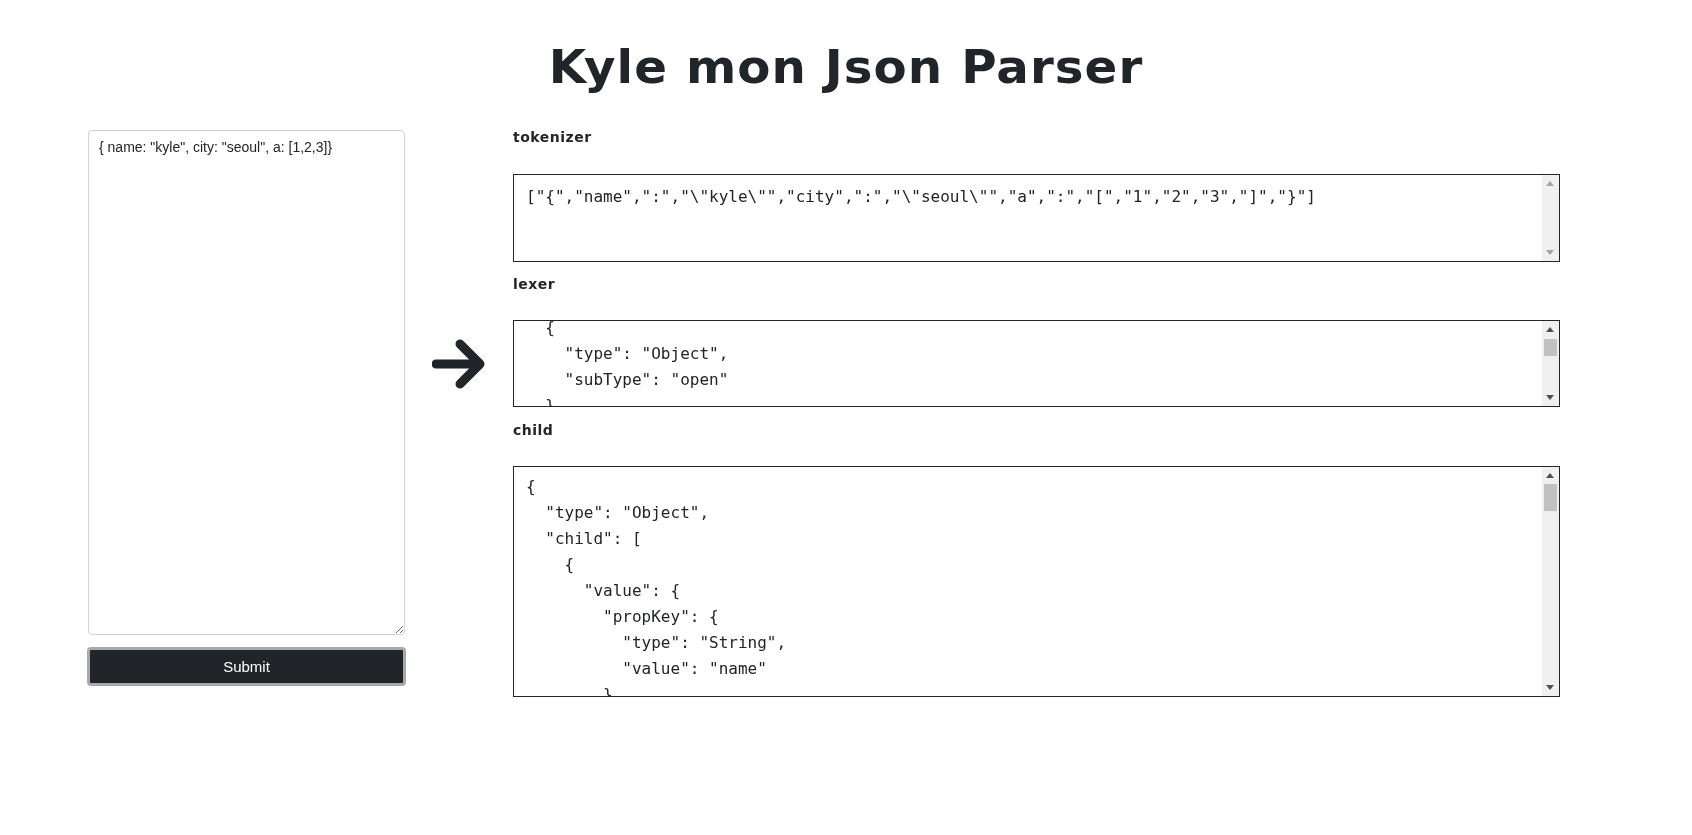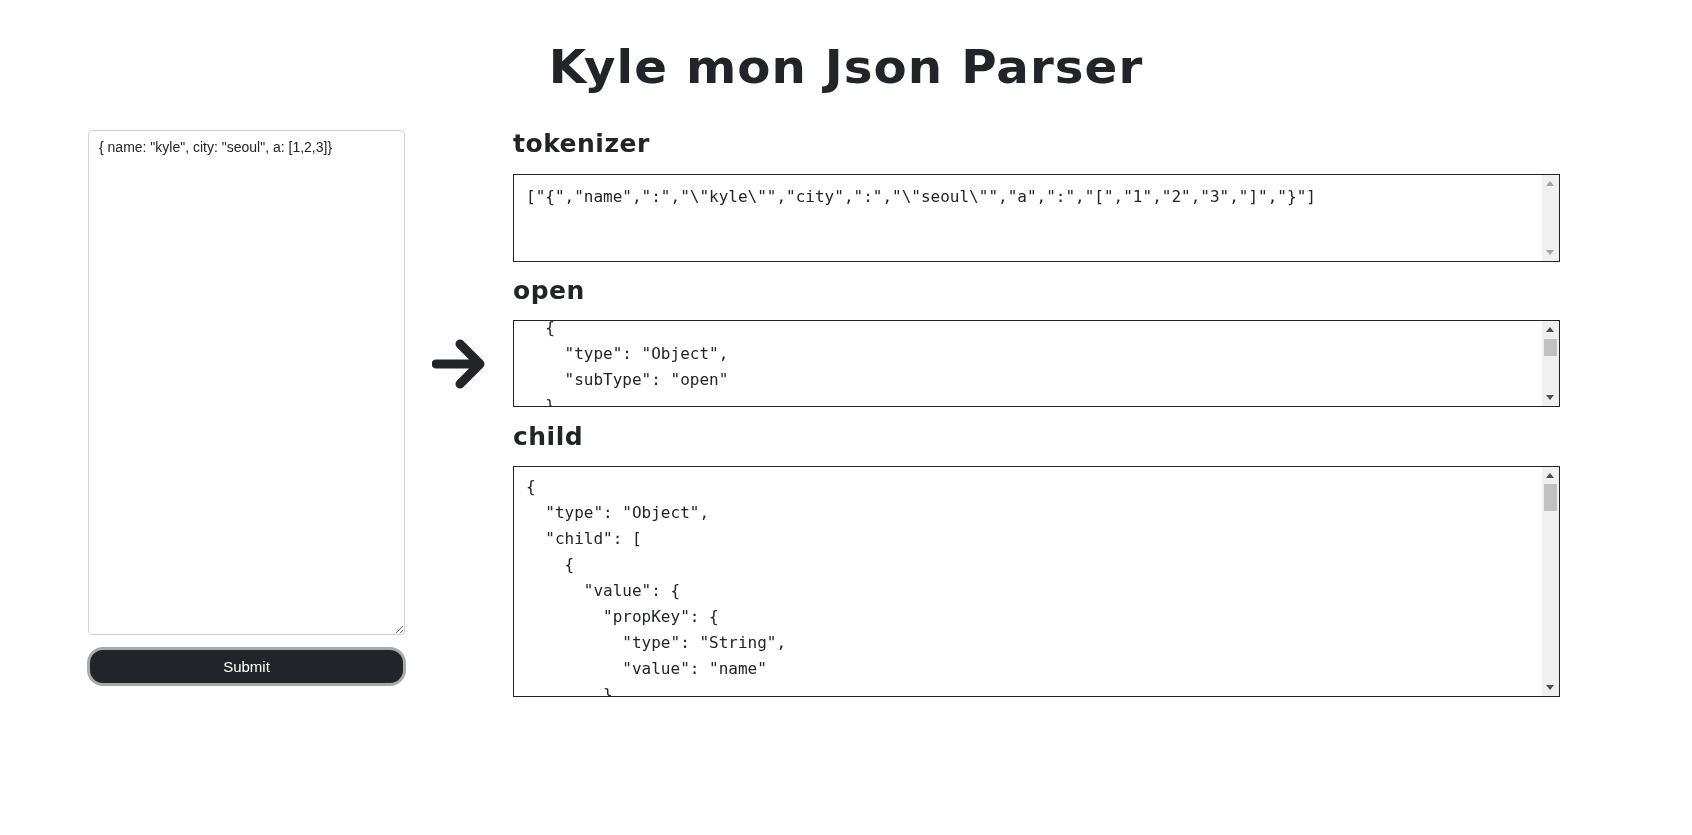--- a/index.html
+++ b/index.html
@@ -7,25 +7,25 @@
          font-family: "DejaVu Sans", sans-serif; }
   .title { position:absolute; left:0; width:1692px; top:40px; text-align:center;
            font-family: "DejaVu Sans", sans-serif; font-size:46px; font-weight:bold;
            letter-spacing:1px; color:#212529; margin:0; transform:scaleX(1.05); transform-origin:center; }
   .input-area { position:absolute; left:88px; top:130px; width:317px; height:505px;
                 box-sizing:border-box; border:1px solid #ced4da; border-radius:4px;
                 padding:8px 10px; font-family:"Liberation Sans", sans-serif; font-size:14px;
                 color:#212529; resize:both; background:#fff; outline:none; }
   .submit { position:absolute; left:87px; top:647px; width:319px; height:39px;
             box-sizing:border-box; background:#212529; color:#fff; border:3px solid #a8a9ab;
-            border-radius:16px; font-family:"Liberation Sans", sans-serif; font-size:15px;
+            border-radius:4px; font-family:"Liberation Sans", sans-serif; font-size:15px;
             cursor:pointer; }
   .arrow { position:absolute; left:432px; top:338px; width:56px; height:52px; }
   .label { position:absolute; left:513px; font-family:"DejaVu Sans", sans-serif;
-           font-size:25px; color:#212529; margin:0; letter-spacing:0.5px; }
+           font-size:14px; color:#212529; margin:0; letter-spacing:0.5px; }
   .out { position:absolute; left:513px; width:1047px; box-sizing:border-box;
          border:1px solid #212529; background:#fff; overflow:hidden; }
   .out pre { margin:0; padding:8px 12px; font-family:"DejaVu Sans Mono", monospace;
              font-size:16px; line-height:26px; color:#212529; white-space:pre; }
   .sb { position:absolute; right:0; top:0; bottom:0; width:17px; background:#f0f0f0; }
   .sb .up, .sb .down { position:absolute; left:4px; width:0; height:0;
                        border-left:4px solid transparent; border-right:4px solid transparent; }
   .sb .up { top:6px; border-bottom:5px solid #505050; }
   .sb .down { bottom:6px; border-top:5px solid #505050; }
   .sb.disabled .up { border-bottom-color:#a3a3a3; }
@@ -47,21 +47,21 @@
 
 <h3 class="label" style="top:129px;">tokenizer</h3>
 <div class="out" style="top:174px; height:88px;">
   <pre style="padding-top:9px;">["{","name",":","\"kyle\"","city",":","\"seoul\"","a",":","[","1","2","3","]","}"]</pre>
   <div class="sb disabled">
     <div class="up"></div>
     <div class="down"></div>
   </div>
 </div>
 
-<h3 class="label" style="top:276px;">open</h3>
+<h3 class="label" style="top:276px;">lexer</h3>
 <div class="out" style="top:320px; height:87px;">
   <pre style="padding-top:0; margin-top:-6px;">  {
     "type": "Object",
     "subType": "open"
   },</pre>
   <div class="sb">
     <div class="up"></div>
     <div class="thumb" style="top:18px; height:17px;"></div>
     <div class="down"></div>
   </div>

